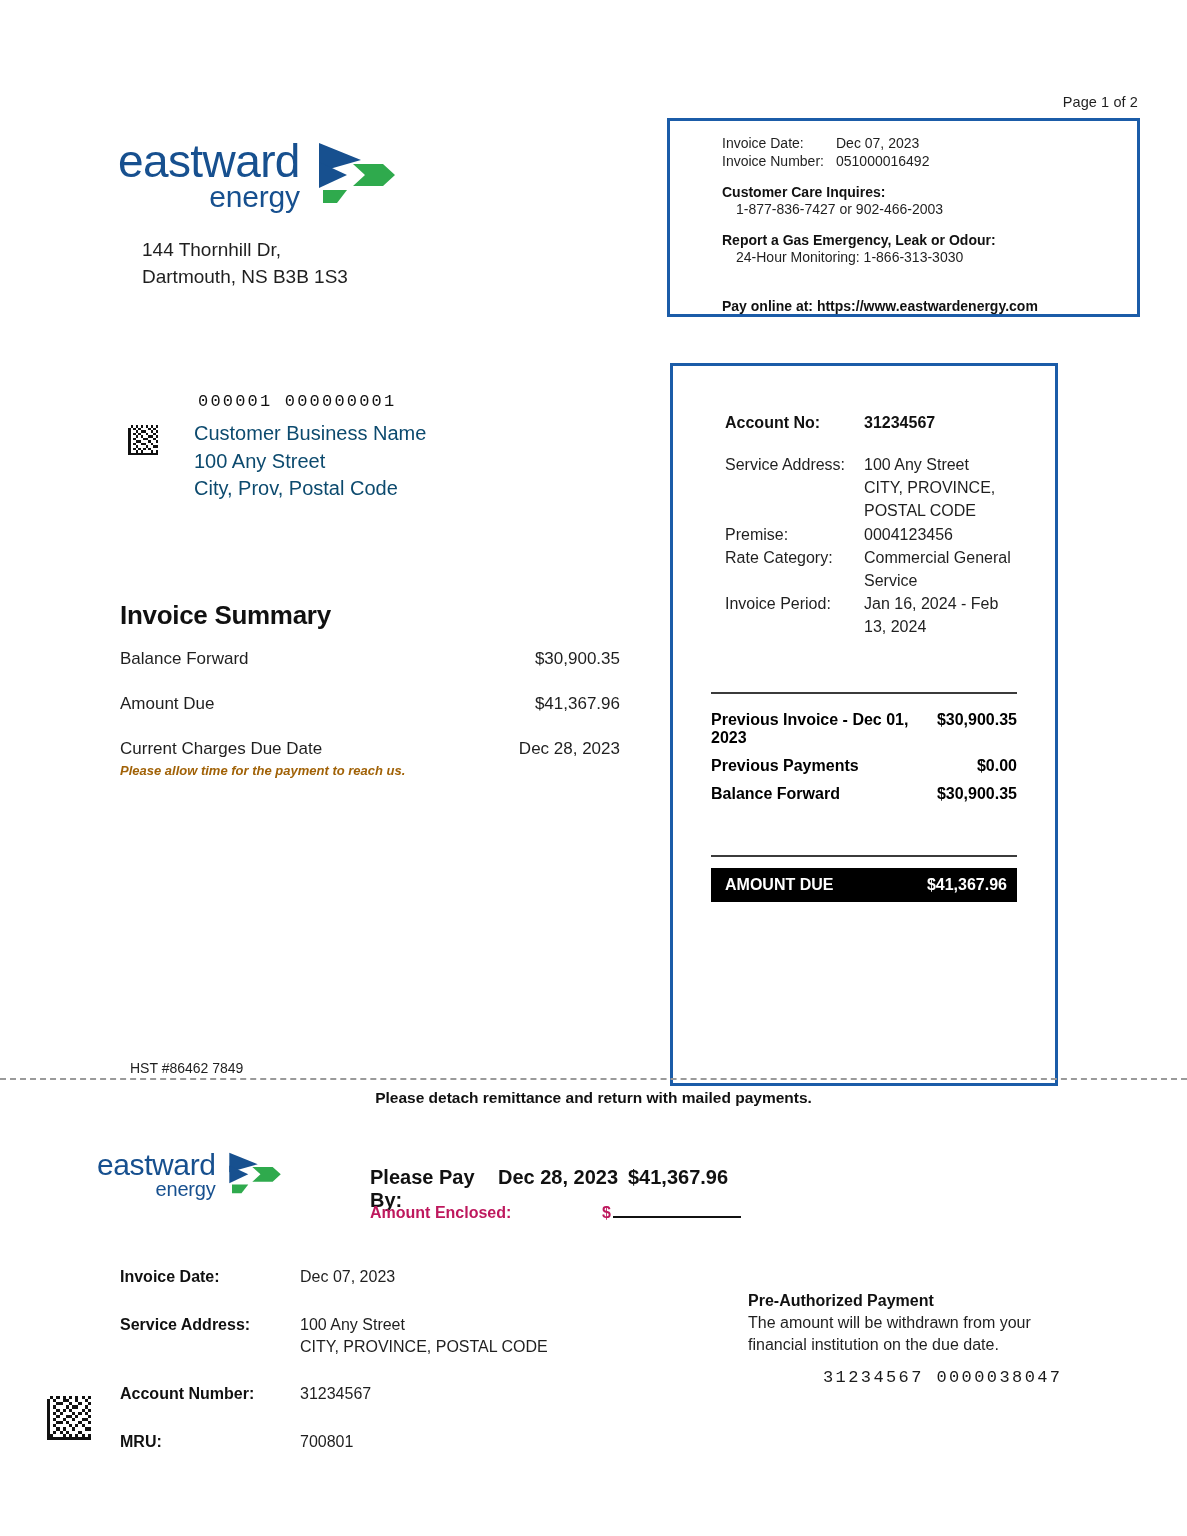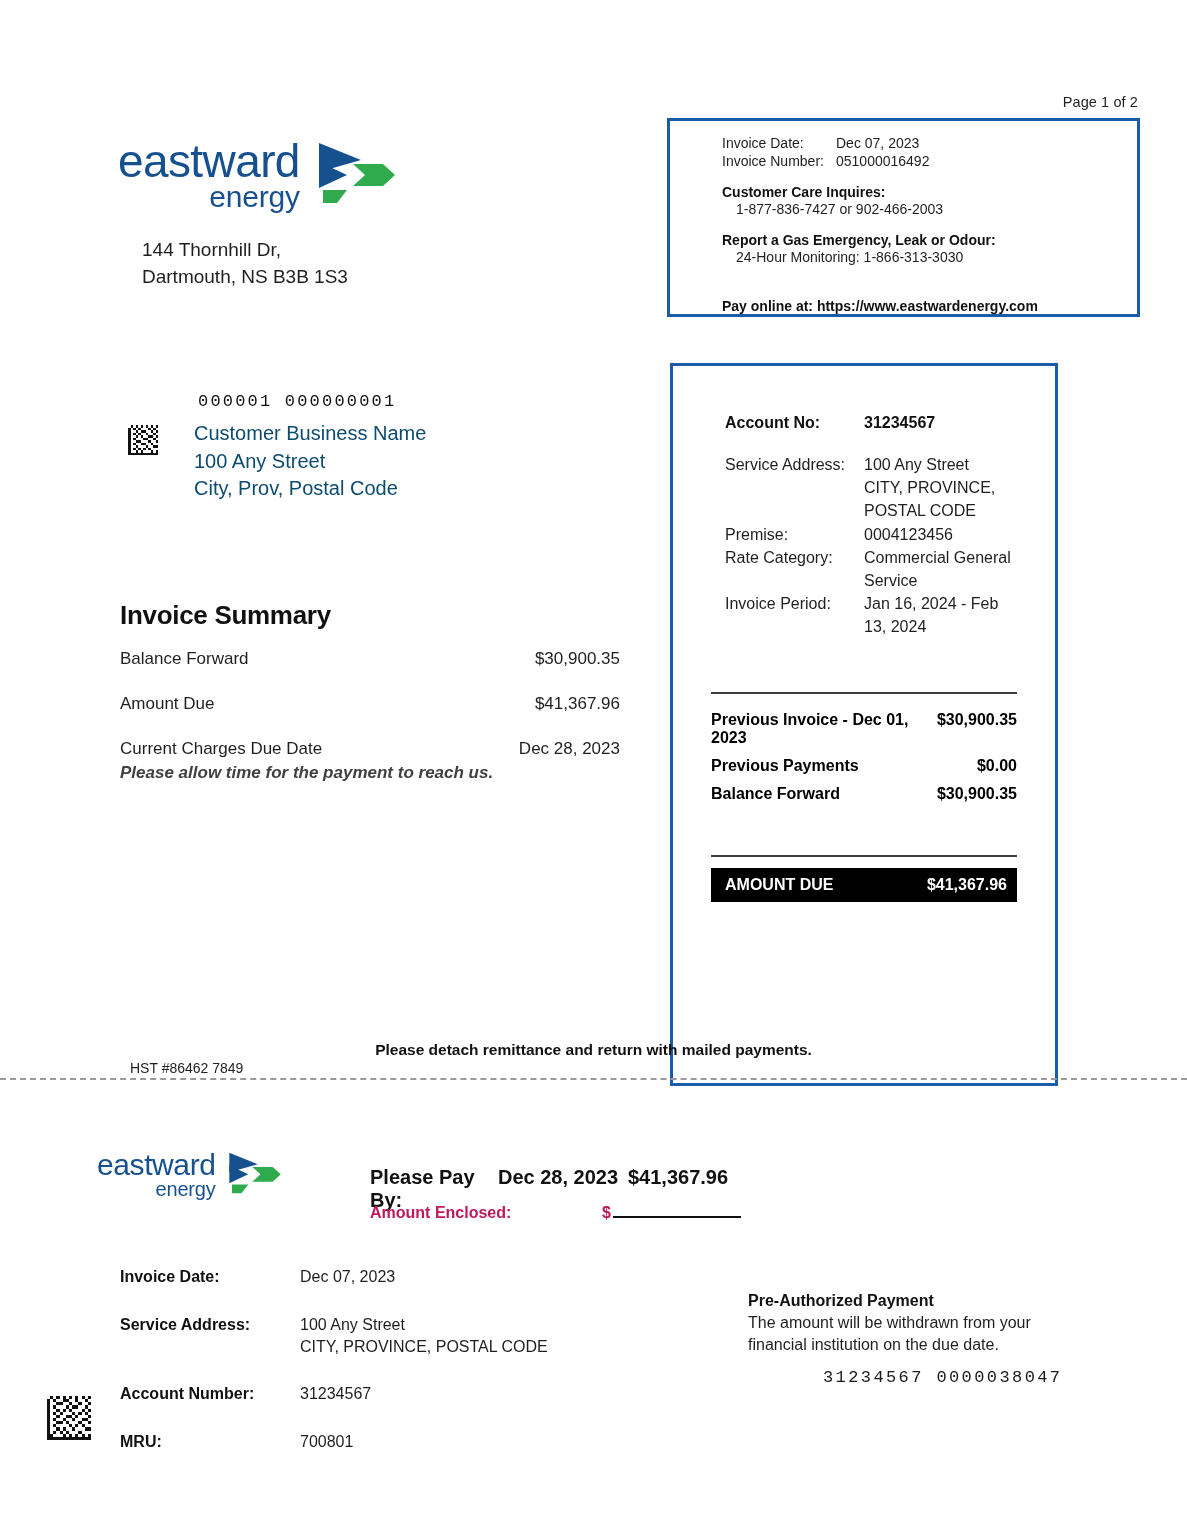--- a/index.html
+++ b/index.html
@@ -114,25 +114,25 @@
   .summary-row {
     display: flex;
     justify-content: space-between;
     align-items: baseline;
     font-size: 17px;
     margin-bottom: 25px;
     color: #1f1f1f;
   }
   .summary-row.tight { margin-bottom: 0; }
   .summary-note {
-    font-size: 17px;
+    font-size: 13px;
     font-weight: bold;
     font-style: italic;
     margin-top: 4px;
-    color: #404040;
+    color: #a16207;
   }
 
   
   .hst {
     position: absolute;
     left: 130px;
     top: 1060px;
     font-size: 14px;
     color: #1f1f1f;
   }
@@ -238,21 +238,21 @@
   .perforation {
     position: absolute;
     left: 0;
     top: 1078px;
     width: 1187px;
     border-top: 2px dashed #9a9a9a;
   }
   .detach-msg {
     position: absolute;
     left: 0;
-    top: 1041px;
+    top: 1089px;
     width: 1187px;
     text-align: center;
     font-size: 15.5px;
     font-weight: bold;
     color: #111;
   }
 
   
   .pay-by {
     position: absolute;

